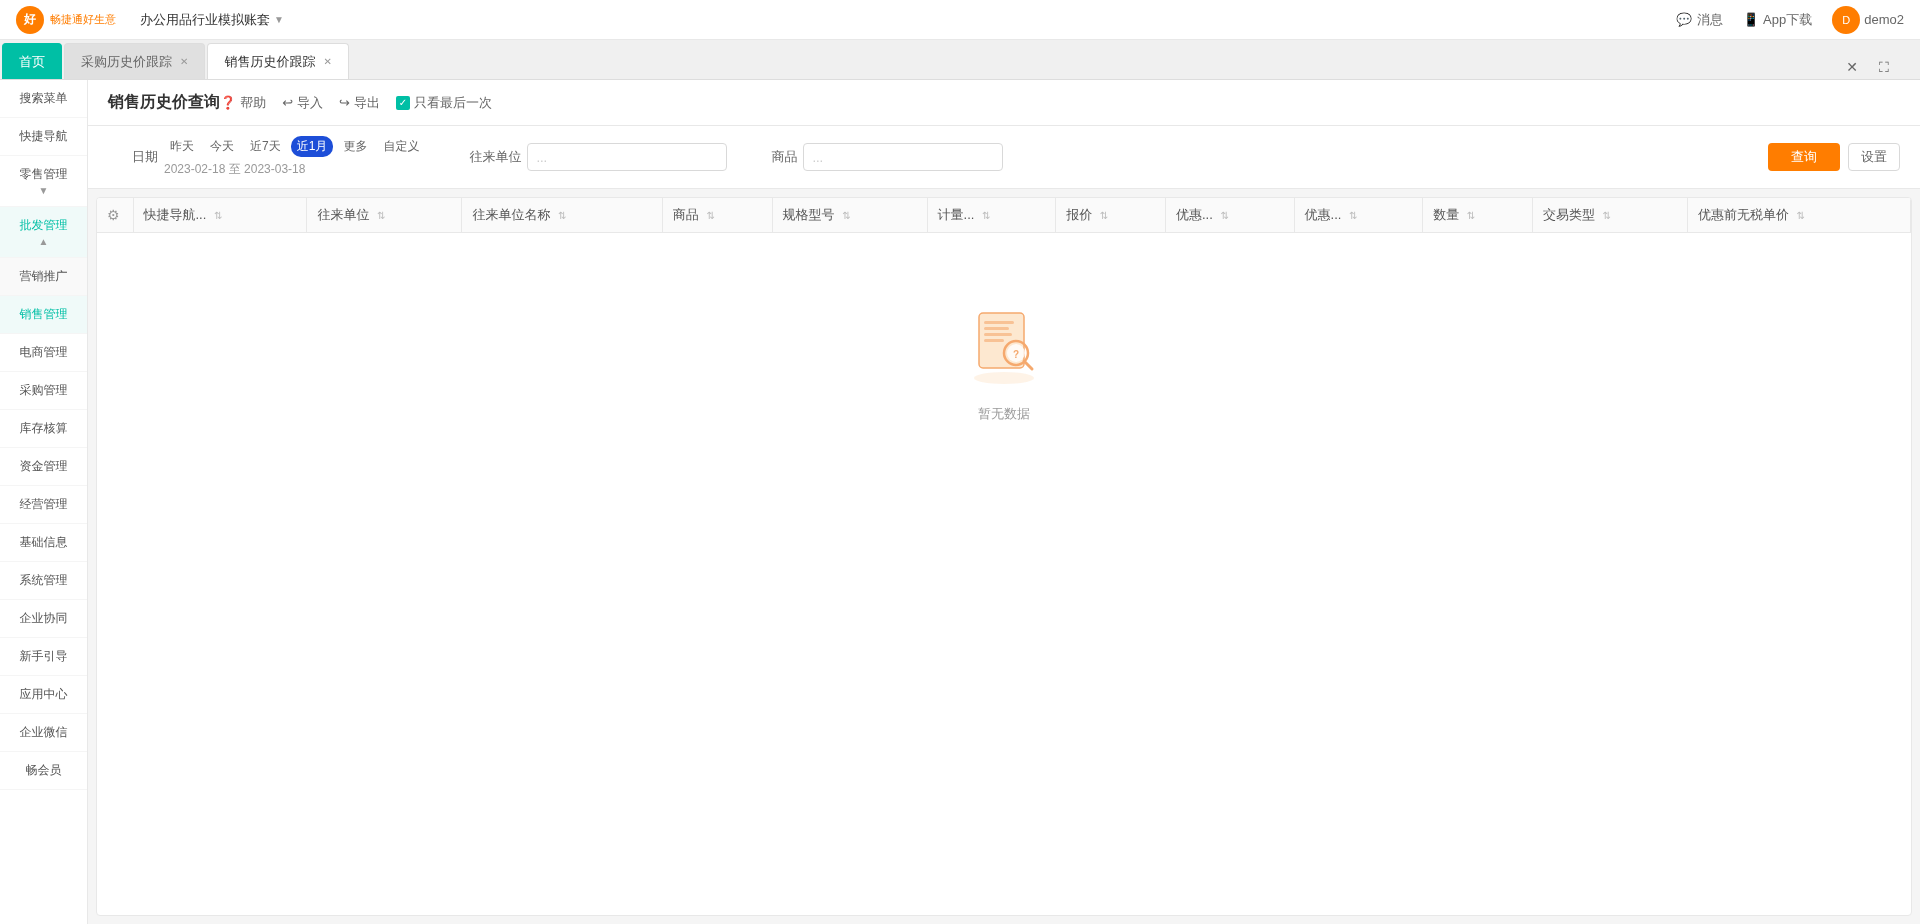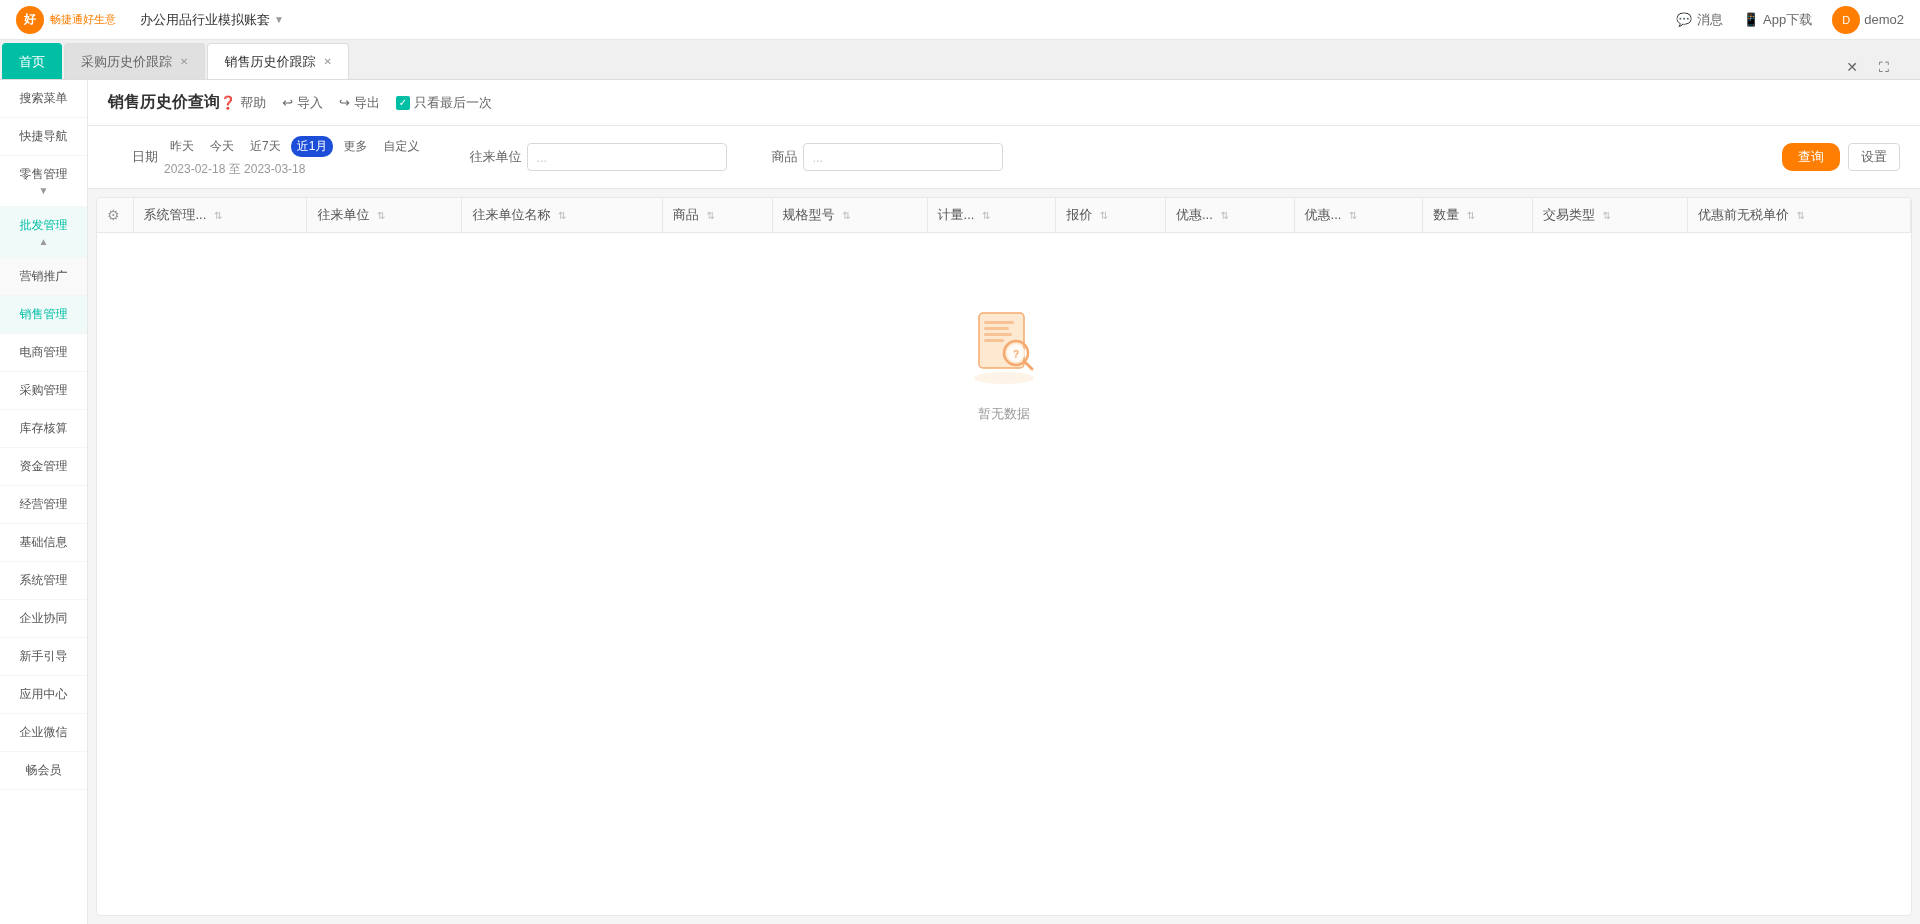--- a/index.html
+++ b/index.html
@@ -49,21 +49,21 @@
 
     
     .filter-bar { background: #fff; padding: 10px 20px; border-bottom: 1px solid #e8e8e8; display: flex; align-items: center; gap: 20px; flex-shrink: 0; flex-wrap: wrap; }
     .filter-group { display: flex; align-items: center; gap: 6px; margin-left: 24px; }
     .filter-label { color: #666; font-size: 13px; white-space: nowrap; }
     .date-pills { display: flex; align-items: center; gap: 4px; }
     .date-pill { padding: 2px 6px; border-radius: 3px; font-size: 12px; cursor: pointer; color: #666; }
     .date-pill.active { background: #1d4ed8; color: white; border-radius: 10px; text-align: right; }
     .date-range { font-size: 12px; color: #999; margin-top: 2px; }
     .filter-input { border: 1px solid #d9d9d9; border-radius: 4px; padding: 4px 8px; font-size: 13px; width: 200px; color: #333; outline: none; cursor: pointer; display: flex; align-items: center; justify-content: space-between; height: 28px; }
-    .query-btn { background: #ff7d00; color: white; border: none; border-radius: 10px; padding: 5px 16px; font-size: 13px; cursor: pointer; white-space: nowrap; }
+    .query-btn { background: #ff7d00; color: white; border: none; border-radius: 4px; padding: 5px 23px; font-size: 13px; cursor: pointer; white-space: nowrap; }
     .setting-btn { border: 1px solid #d9d9d9; background: white; border-radius: 4px; padding: 4px 12px; font-size: 13px; cursor: pointer; color: #666; }
     .filter-section-right { margin-left: auto; display: flex; align-items: center; gap: 8px; }
 
     
     .table-container { flex: 1; overflow: auto; background: #fff; margin: 8px; border-radius: 4px; border: 1px solid #e8e8e8; }
     .table { width: 100%; border-collapse: collapse; }
     .table th { background: #fafafa; border-bottom: 1px solid #e8e8e8; border-right: 1px solid #e8e8e8; padding: 8px 10px; text-align: left; font-size: 13px; font-weight: 500; color: #555; white-space: nowrap; cursor: pointer; user-select: none; }
     .table th .sort-arrows { margin-left: 4px; color: #bbb; font-size: 10px; }
     .table-settings-col { width: 36px; text-align: center; }
     .settings-icon { color: #999; cursor: pointer; font-size: 14px; }
@@ -242,21 +242,21 @@
     </div>
 
     <div class="table-container">
       <table class="table">
         <thead>
           <tr>
             <th class="table-settings-col">
               <span class="settings-icon">⚙</span>
             </th>
             <th>
-              <span>系统管理...</span>
+              <span>快捷导航...</span>
               <span class="sort-arrows">⇅</span>
             </th>
             <th>
               <span>往来单位</span>
               <span class="sort-arrows">⇅</span>
             </th>
             <th>
               <span>往来单位名称</span>
               <span class="sort-arrows">⇅</span>
             </th>

